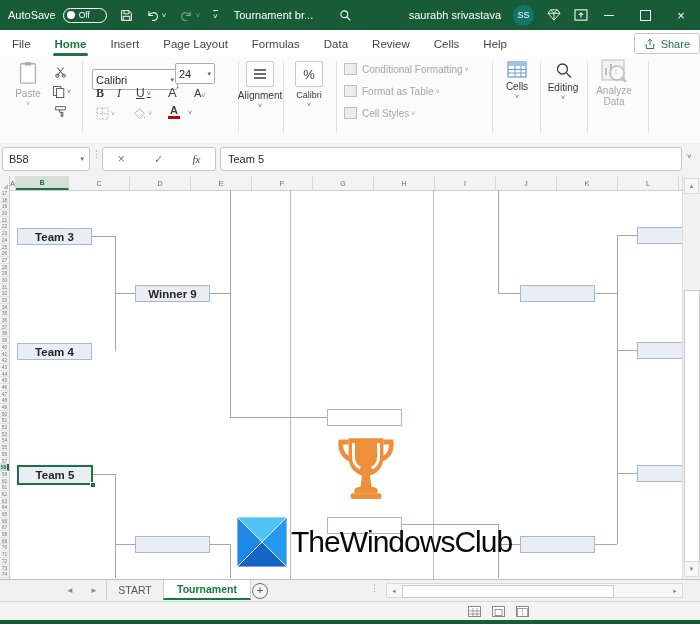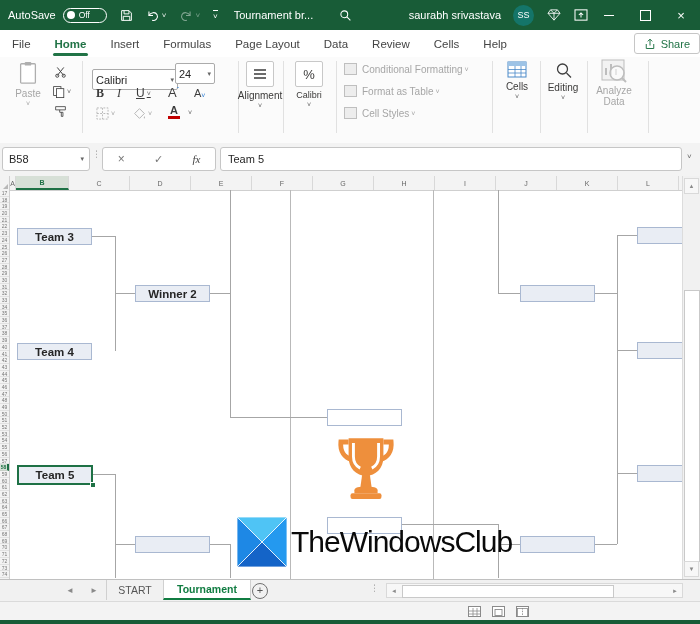--- a/index.html
+++ b/index.html
@@ -146,22 +146,22 @@
           <span>×</span>
         </span>
     </span>
   </div>
 
   <div id="tabrow" class="abs">
     <span id="tabs-holder" style="display:flex;height:100%;">
         <span class="rtab">File</span>
         <span class="rtab active">Home<span class="underline"></span></span>
         <span class="rtab">Insert</span>
+        <span class="rtab">Page Layout</span>
         <span class="rtab">Formulas</span>
-        <span class="rtab">Page Layout</span>
         <span class="rtab">Data</span>
         <span class="rtab">Review</span>
         <span class="rtab">Cells</span>
         <span class="rtab">Help</span>
       </span>
     <span style="margin-left:auto;display:flex;align-items:center;flex-direction:column;">
       <span class="pillbtn">
         <svg width="12" height="12" viewBox="0 0 16 16">
             <path d="M8 10V2 M5 4.5L8 1.5l3 3" fill="none" stroke="#217346" stroke-width="1.3"></path>
             <path d="M3 8v6h10V8" fill="none" stroke="#217346" stroke-width="1.3"></path>
@@ -450,21 +450,21 @@
         <div class="bk-line" style="background: rgb(166, 166, 166); left: 595px; top: 117px; width: 22px; height: 1px;"></div>
         <div class="bk-line" style="background: rgb(166, 166, 166); left: 617px; top: 59px; width: 1px; height: 309px;"></div>
         <div class="bk-line" style="background: rgb(166, 166, 166); left: 617px; top: 59px; width: 20px; height: 1px;"></div>
         <div class="bk-line" style="background: rgb(166, 166, 166); left: 617px; top: 174px; width: 20px; height: 1px;"></div>
         <div class="bk-line" style="background: rgb(166, 166, 166); left: 617px; top: 297px; width: 20px; height: 1px;"></div>
         <div class="bk-line" style="background: rgb(166, 166, 166); left: 595px; top: 368px; width: 22px; height: 1px;"></div>
         <div class="bk-box" style="left: 17px; top: 52px; width: 75px; height: 17px; background: rgb(233, 237, 244); border: 1px solid rgb(169, 184, 209);">
           <span>Team 3</span>
         </div>
         <div class="bk-box" style="left: 135px; top: 109px; width: 75px; height: 17px; background: rgb(233, 237, 244); border: 1px solid rgb(169, 184, 209);">
-          <span>Winner 2</span>
+          <span>Winner 9</span>
         </div>
         <div class="bk-box" style="left: 17px; top: 167px; width: 75px; height: 17px; background: rgb(233, 237, 244); border: 1px solid rgb(169, 184, 209);">
           <span>Team 4</span>
         </div>
         <div class="bk-box" style="left: 17px; top: 289px; width: 76px; height: 20px; background: rgb(233, 237, 244); border: 2px solid rgb(30, 113, 69);">
           <span>Team 5</span>
         </div>
         <div class="bk-handle" style="left: 90px; top: 306px;"></div>
         <div class="bk-box" style="left: 135px; top: 360px; width: 75px; height: 17px; background: rgb(233, 237, 244); border: 1px solid rgb(169, 184, 209);"></div>
         <div class="bk-box" style="left: 327px; top: 233px; width: 75px; height: 17px; background: rgb(255, 255, 255); border: 1px solid rgb(169, 184, 209);"></div>

